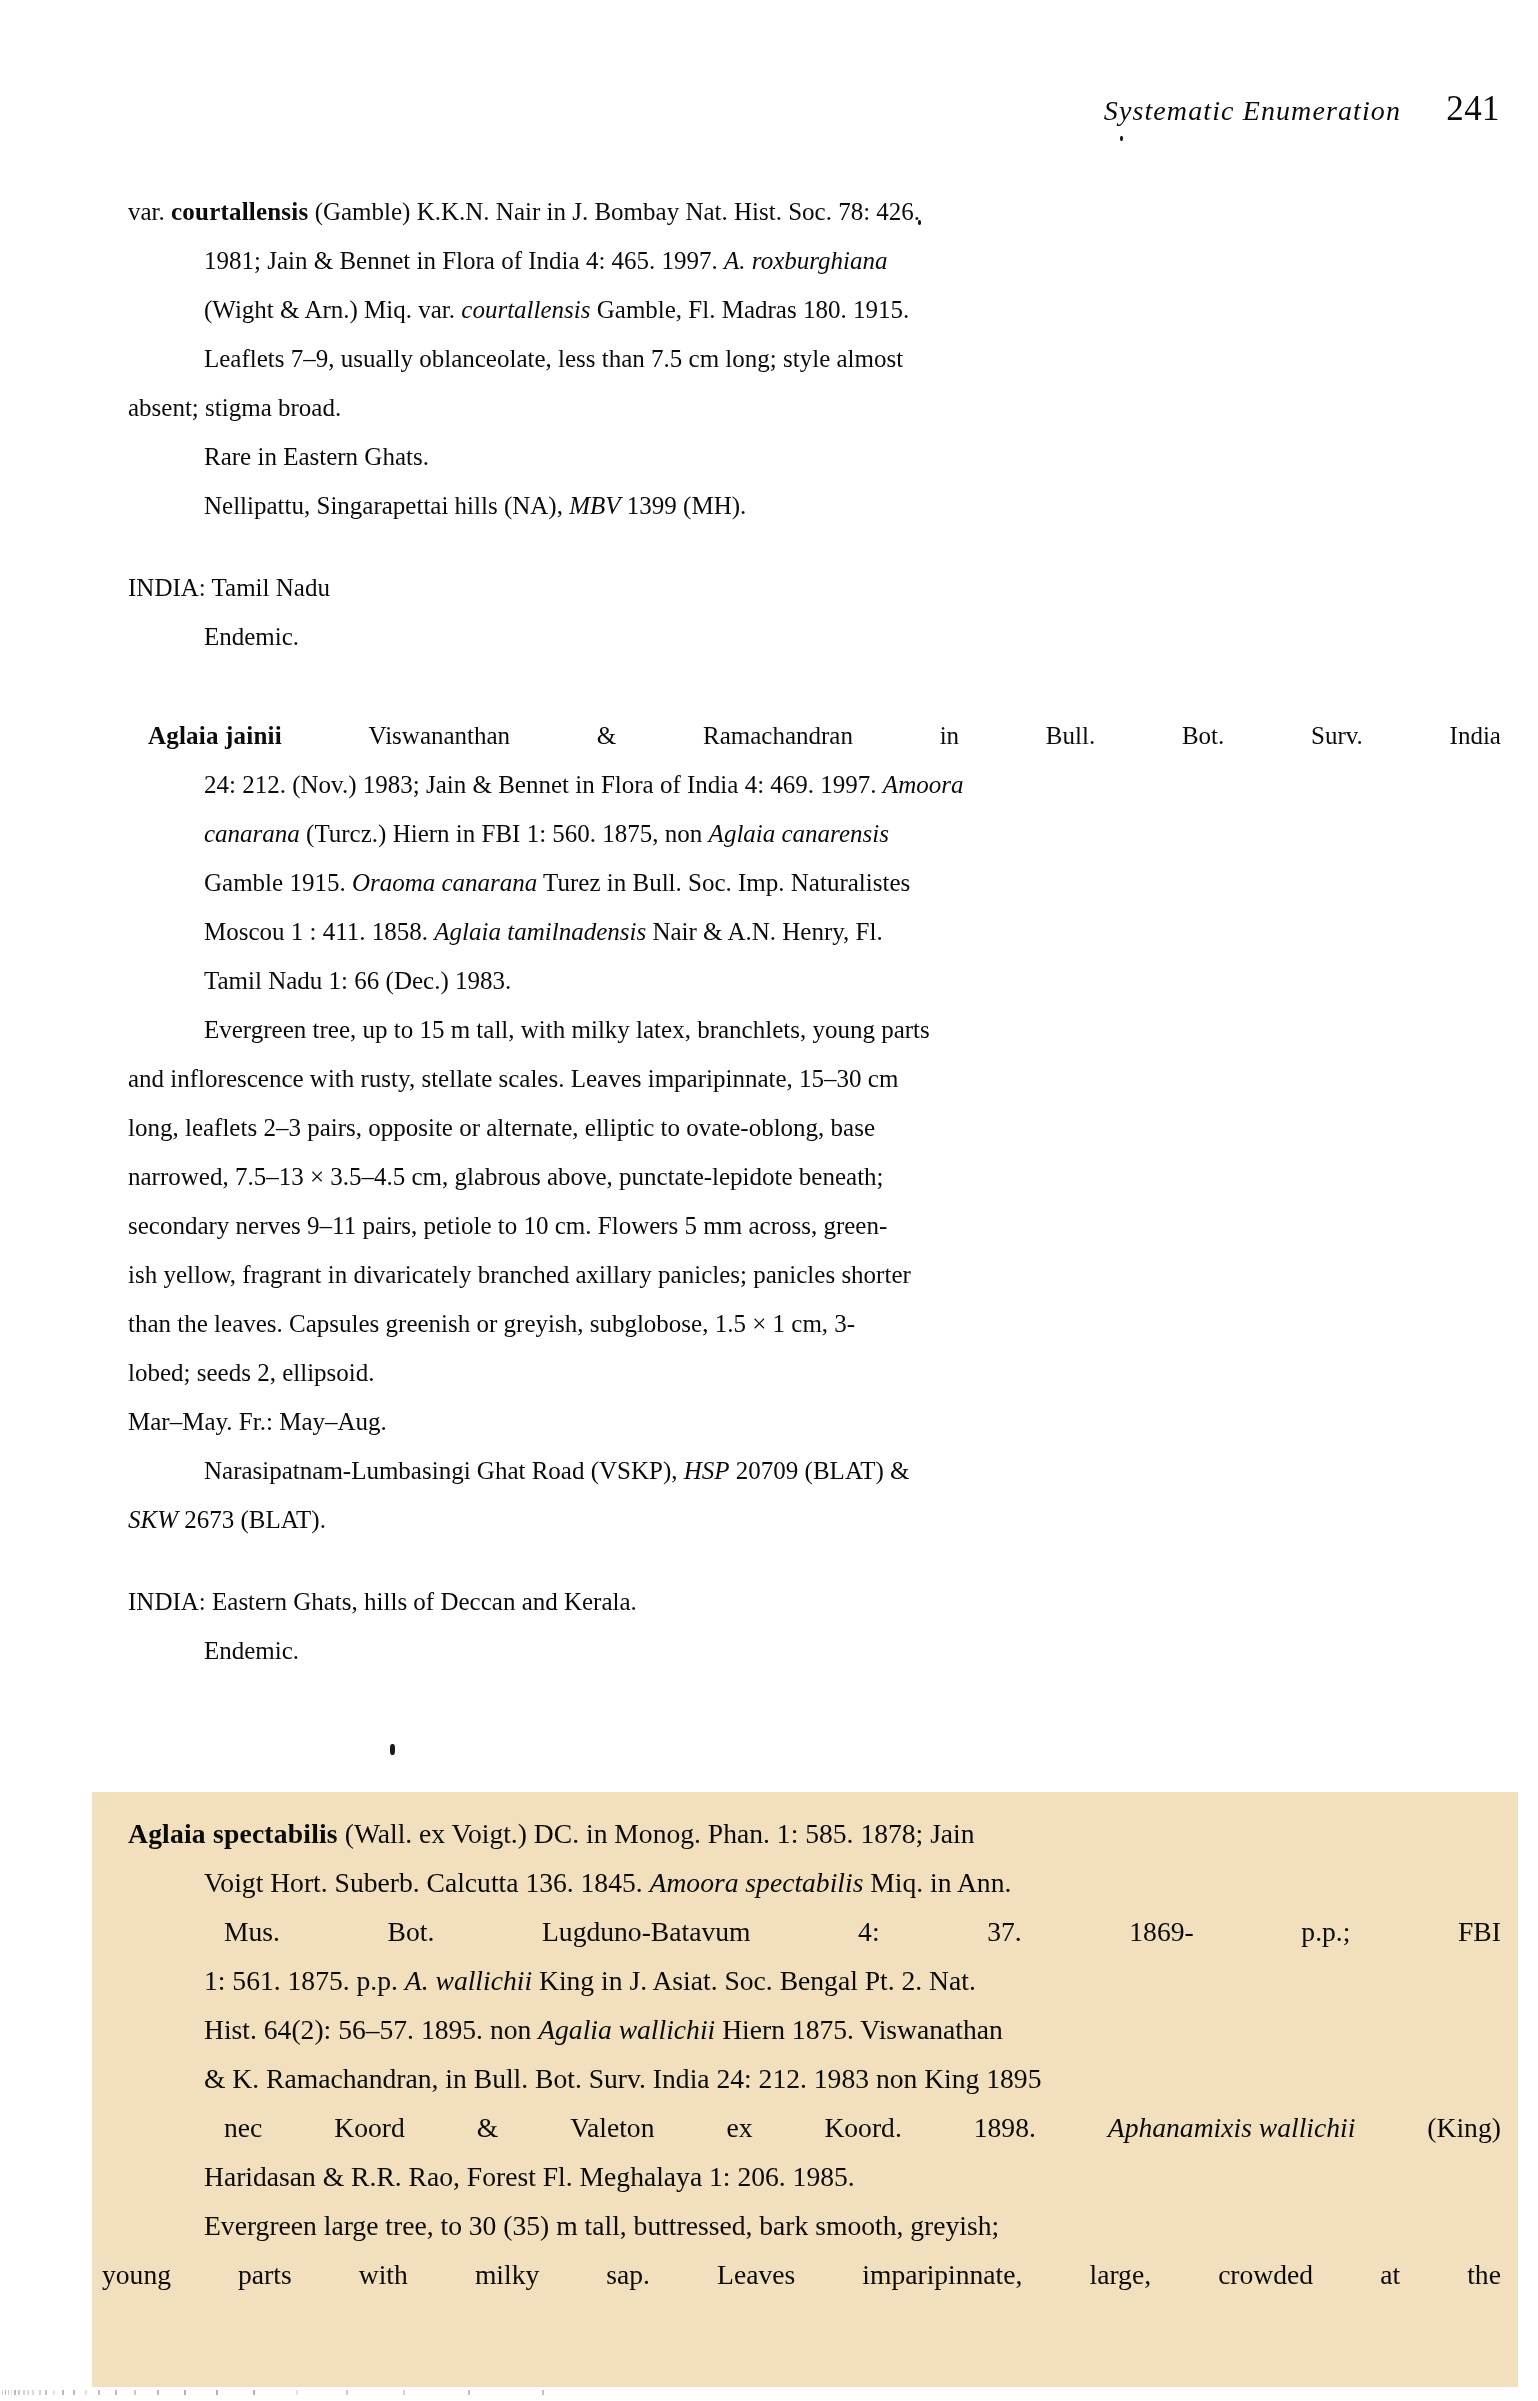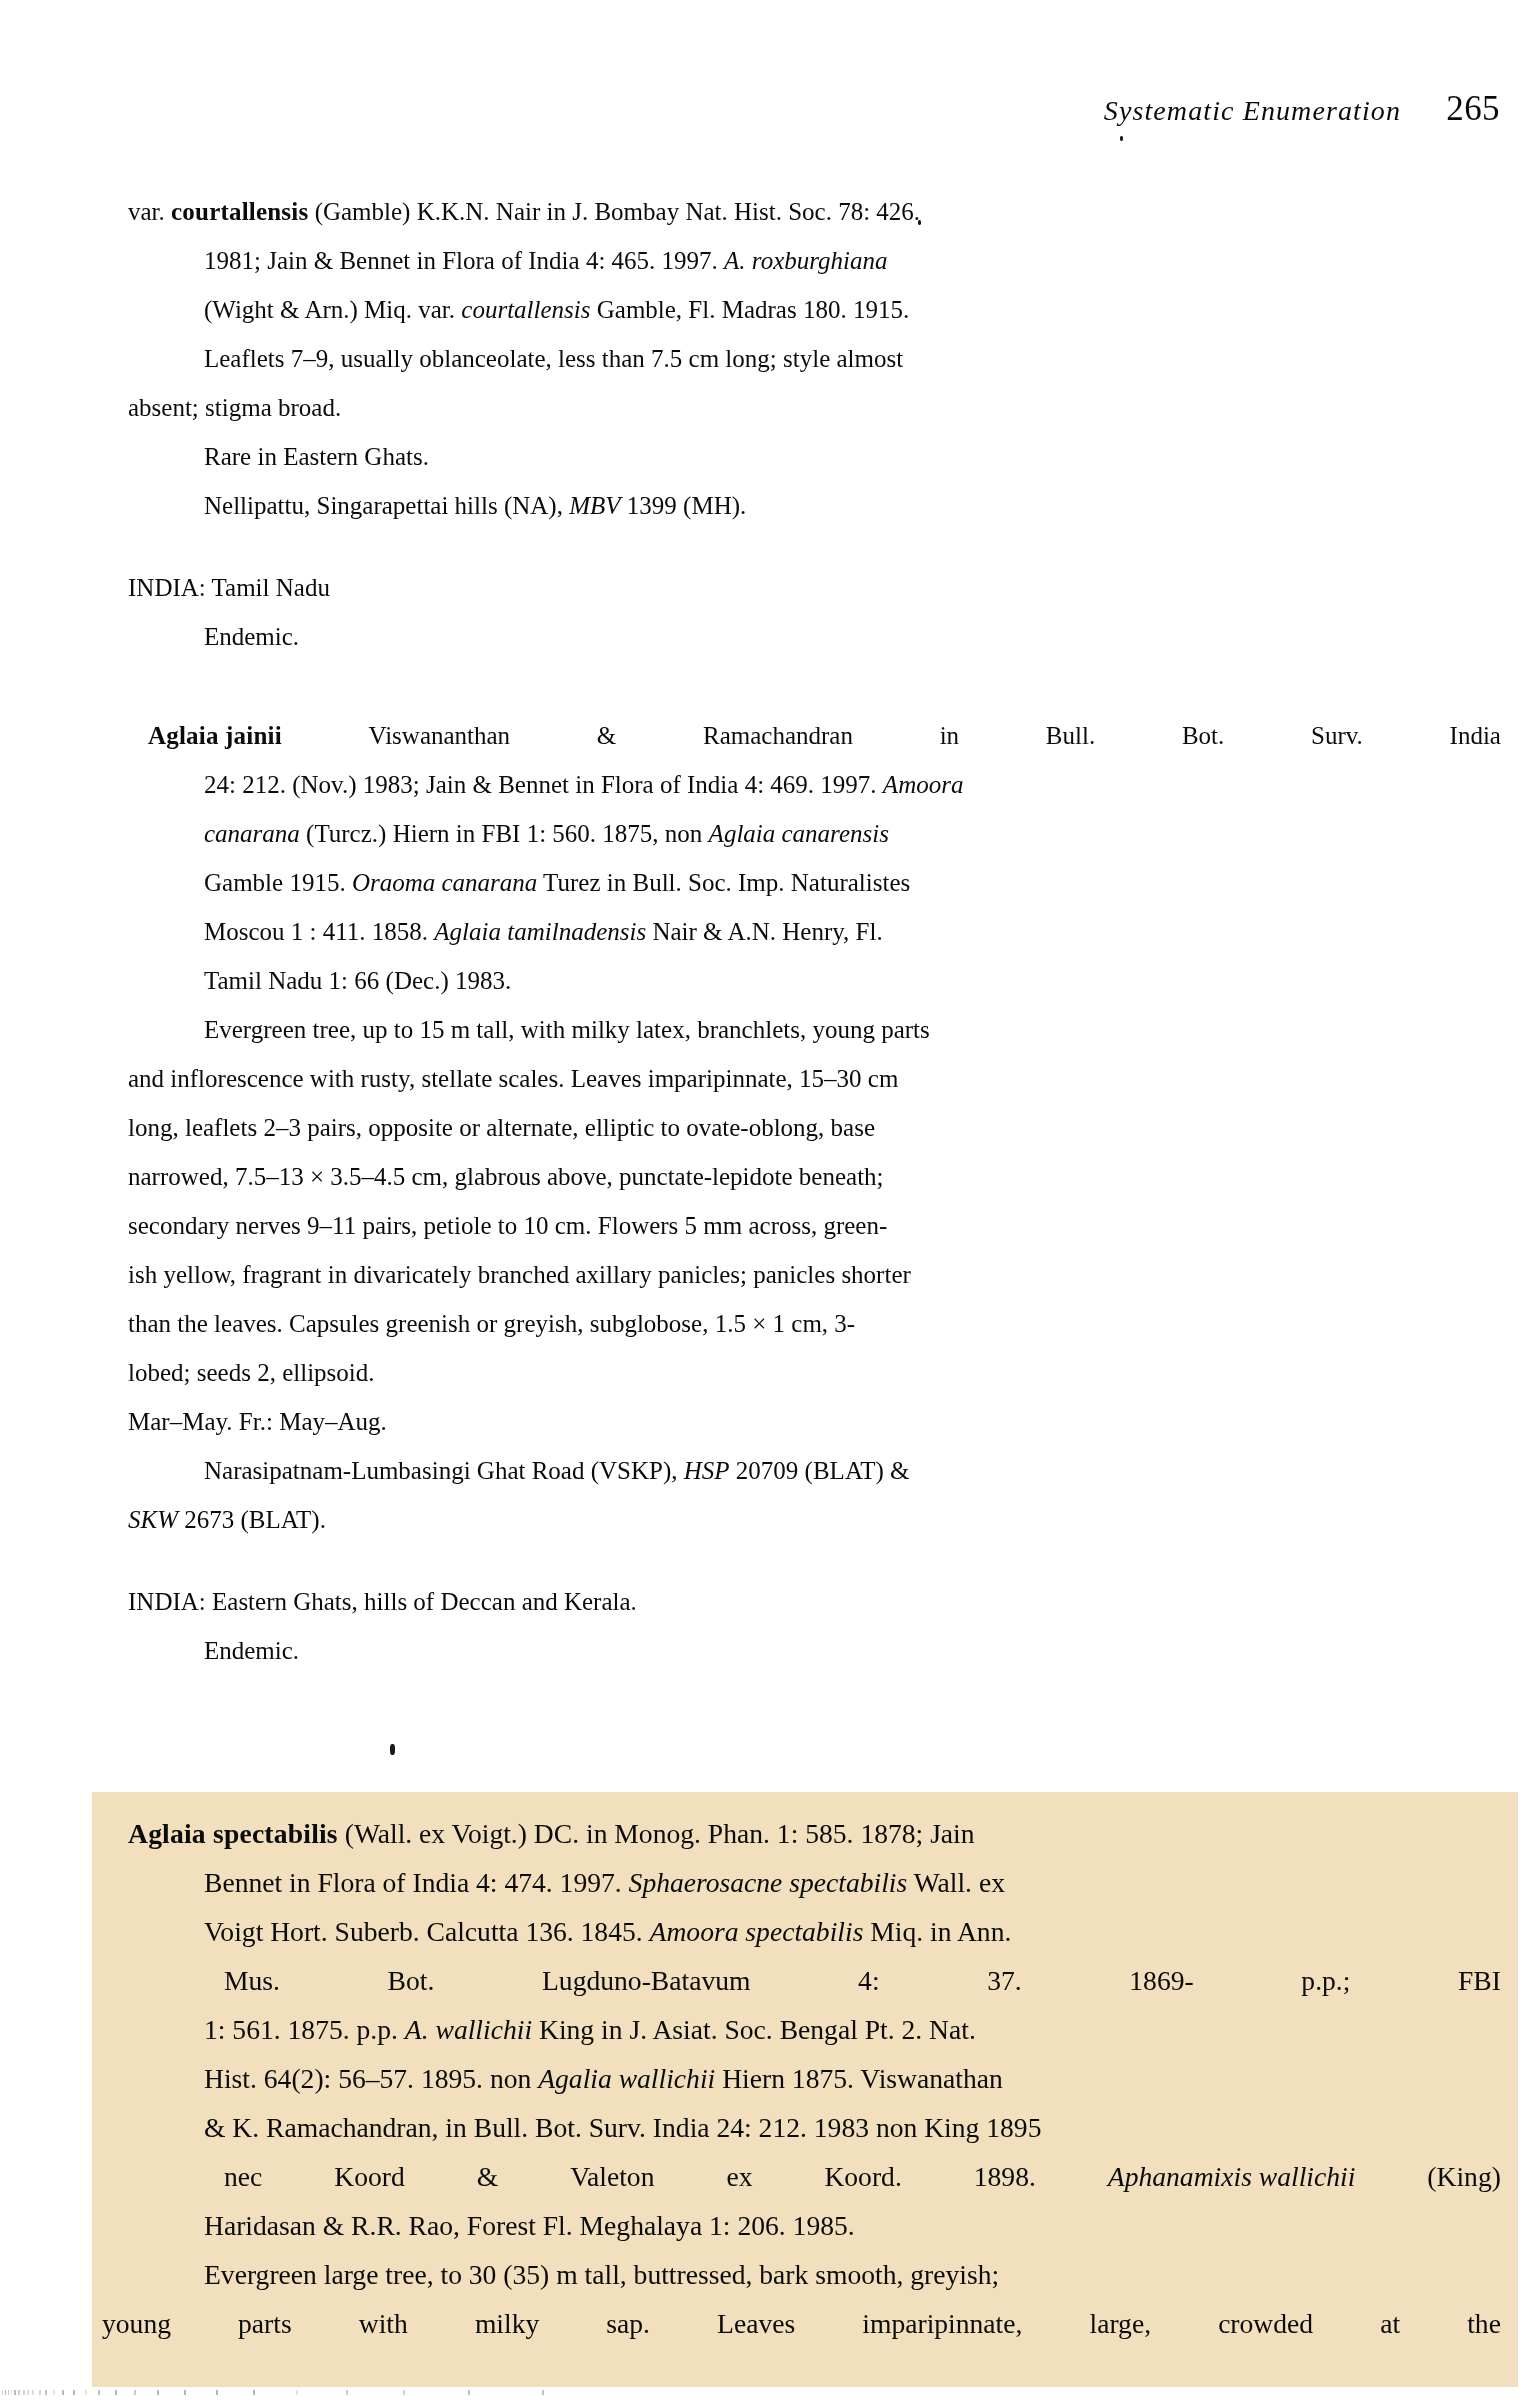--- a/index.html
+++ b/index.html
@@ -131,21 +131,21 @@
     display: block;
   }
 </style>
 </head>
 <body>
 
 <div class="page">
 
   <div class="runhead">
     <span class="runhead-title">Systematic  Enumeration</span>
-    <span class="runhead-folio">265</span>
+    <span class="runhead-folio">241</span>
   </div>
 
   <div class="column" id="body-column">
       <div class="block">
         <div class="ln i0"><span>var. </span><span class="bd">courtallensis</span><span> (Gamble) K.K.N. Nair in J. Bombay Nat. Hist. Soc. 78: 426.</span></div>
         <div class="ln i1"><span>1981; Jain &amp; Bennet in Flora of India 4: 465. 1997. </span><span class="it">A. roxburghiana</span></div>
         <div class="ln i1"><span>(Wight &amp; Arn.) Miq. var. </span><span class="it">courtallensis</span><span> Gamble, Fl. Madras 180. 1915.</span></div>
         <div class="ln i1"><span>Leaflets 7–9, usually oblanceolate, less than 7.5 cm long; style almost</span></div>
         <div class="ln i0"><span>absent;  stigma  broad.</span></div>
         <div class="ln i1"><span>Rare in Eastern Ghats.</span></div>
@@ -189,21 +189,20 @@
       <div class="gap-md"></div>
       <div class="block">
         <div class="ln i0"><span>INDIA: Eastern Ghats, hills of Deccan and Kerala.</span></div>
         <div class="ln i1"><span>Endemic.</span></div>
       </div>
     </div>
 
   <div class="highlight-band" id="highlight-band" style="background: rgb(242, 223, 189);">
     <div class="hl-column" id="highlight-column">
         <div class="ln i0"><span class="bd">Aglaia spectabilis</span><span> (Wall. ex Voigt.) DC. in Monog. Phan. 1: 585. 1878; Jain</span></div>
-        <div class="ln i1"><span>Bennet in Flora of India 4: 474. 1997. </span><span class="it">Sphaerosacne spectabilis</span><span> Wall. ex</span></div>
         <div class="ln i1"><span>Voigt Hort. Suberb. Calcutta 136. 1845. </span><span class="it">Amoora spectabilis</span><span> Miq. in Ann.</span></div>
         <div class="ln i1 j">
           <span>Mus.</span>
           <span>Bot.</span>
           <span>Lugduno-Batavum</span>
           <span>4:</span>
           <span>37.</span>
           <span>1869-</span>
           <span>p.p.;</span>
           <span>FBI</span>

